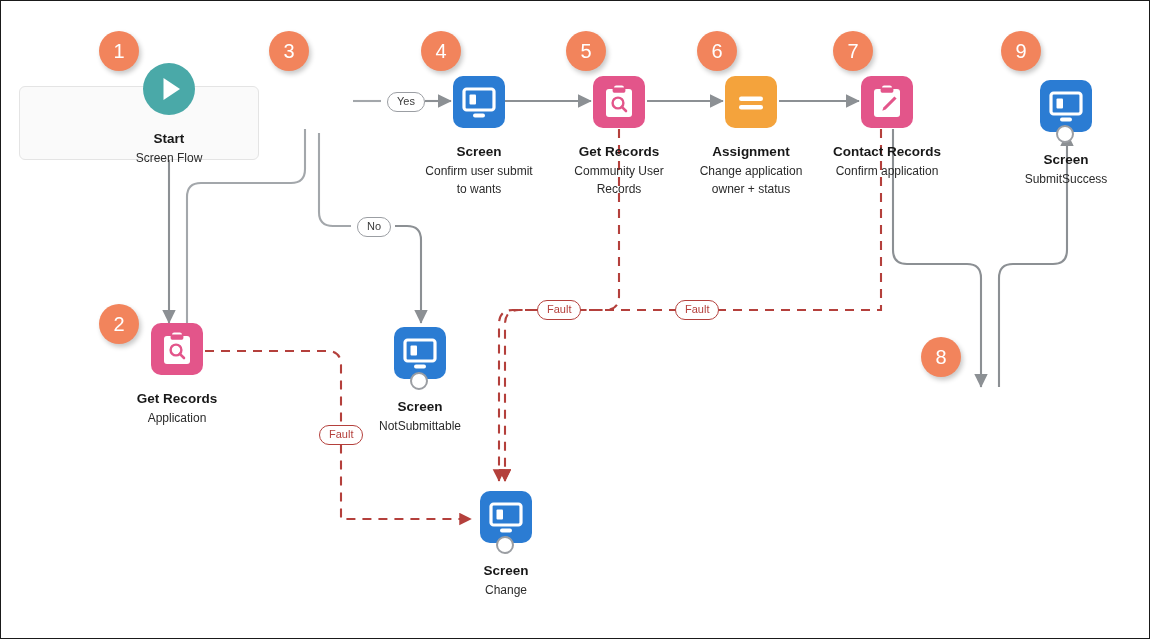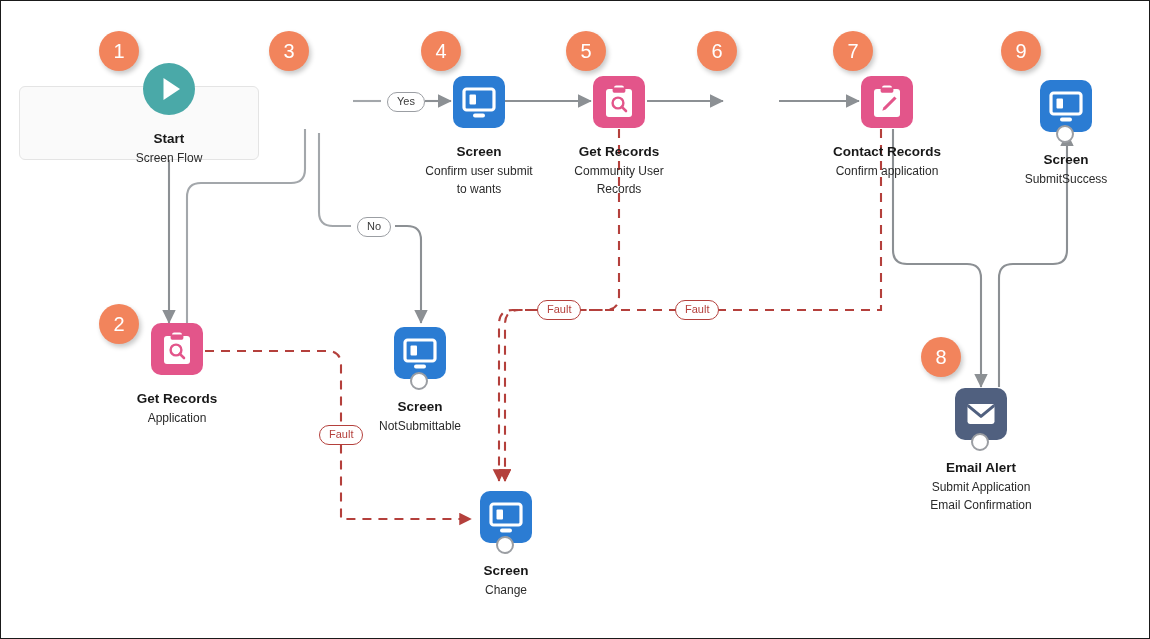--- a/index.html
+++ b/index.html
@@ -224,20 +224,33 @@
           <line x1="28.8" y1="30.8" x2="33" y2="35" stroke="#e3558a" stroke-width="2.6" stroke-linecap="round"></line>
         </svg>
       </span>
     </span>
     <div class="n-title">Get Records</div>
     <div class="n-sub">Community User</div>
     <div class="n-sub" style="margin-top:0;">Records</div>
   </div>
 
   <div class="badge" style="left:696px; top:30px;">6</div>
+  <div class="node" style="left:750px; top:75px;">
+    <span class="icon-wrap">
+      <span class="icon" style="background:#f4a33c;">
+        <svg width="52" height="52" viewBox="0 0 52 52">
+          <rect x="14" y="20.5" width="24" height="4.4" rx="2.2" fill="#ffffff"></rect>
+          <rect x="14" y="29" width="24" height="4.4" rx="2.2" fill="#ffffff"></rect>
+        </svg>
+      </span>
+    </span>
+    <div class="n-title">Assignment</div>
+    <div class="n-sub">Change application</div>
+    <div class="n-sub" style="margin-top:0;">owner + status</div>
+  </div>
 
   <div class="badge" style="left:832px; top:30px;">7</div>
   <div class="node" style="left:886px; top:75px;">
     <span class="icon-wrap">
       <span class="icon" style="background:#e3558a;">
         <svg width="52" height="52" viewBox="0 0 52 52">
           <rect x="13" y="13" width="26" height="28" rx="3" fill="#ffffff"></rect>
           <rect x="21" y="9.5" width="10" height="7" rx="2.2" fill="#ffffff"></rect>
           <rect x="19.6" y="11.5" width="12.8" height="5.2" rx="1.6" fill="#e3558a"></rect>
           <path d="M33.4,20.4 L35.6,22.6 L24.6,33.6 L21.3,34.7 L22.4,31.4 Z" fill="#e3558a"></path>
@@ -305,28 +318,14 @@
           <rect x="20" y="37.5" width="12" height="4" rx="2" fill="#ffffff"></rect>
         </svg>
       </span>
       <span class="conn-dot"></span>
     </span>
     <div class="n-title" style="margin-top:15px;">Screen</div>
     <div class="n-sub">Change</div>
   </div>
 
   <div class="badge" style="left:920px; top:336px;">8</div>
-  <div class="node" style="left:980px; top:387px;">
-    <span class="icon-wrap">
-      <span class="icon" style="background:#50607f;">
-        <svg width="52" height="52" viewBox="0 0 52 52">
-          <rect x="12.5" y="16" width="27" height="20" rx="2.4" fill="#ffffff"></rect>
-          <path d="M13.6,18.2 L26,28.4 L38.4,18.2" fill="none" stroke="#50607f" stroke-width="3" stroke-linecap="round" stroke-linejoin="round"></path>
-        </svg>
-      </span>
-      <span class="conn-dot"></span>
-    </span>
-    <div class="n-title" style="margin-top:15px;">Email Alert</div>
-    <div class="n-sub">Submit Application</div>
-    <div class="n-sub" style="margin-top:0;">Email Confirmation</div>
-  </div>
 
 </div>
 
 </body></html>

